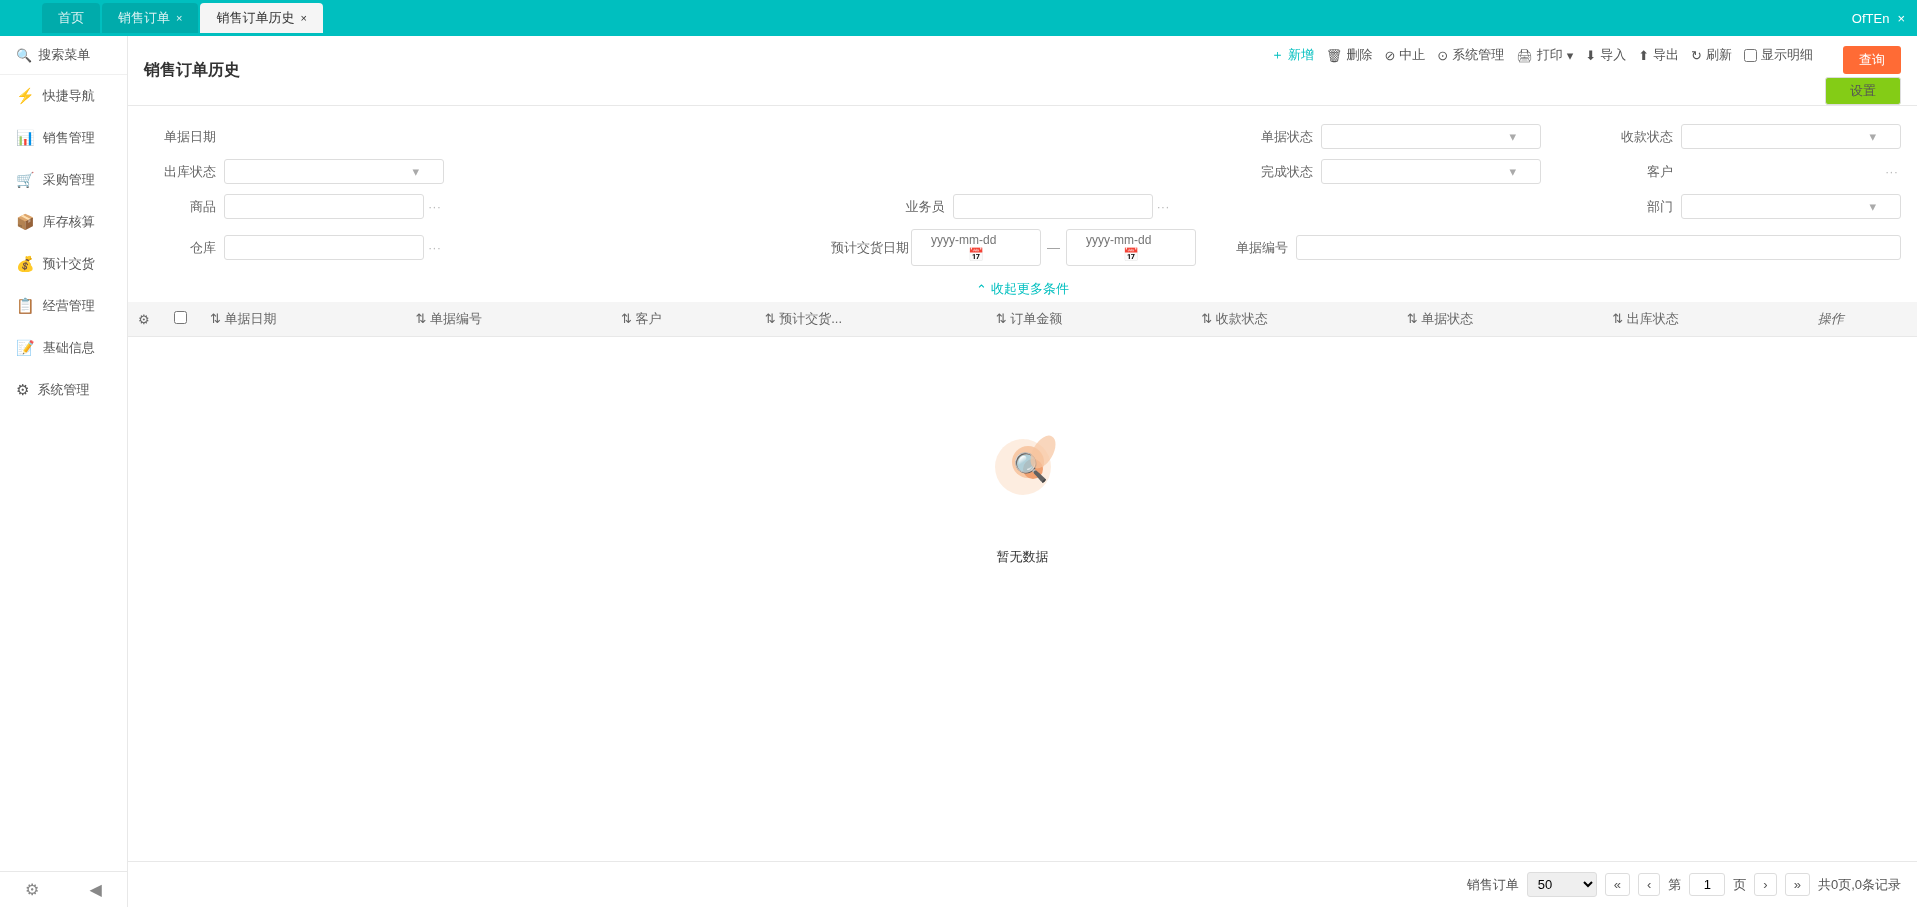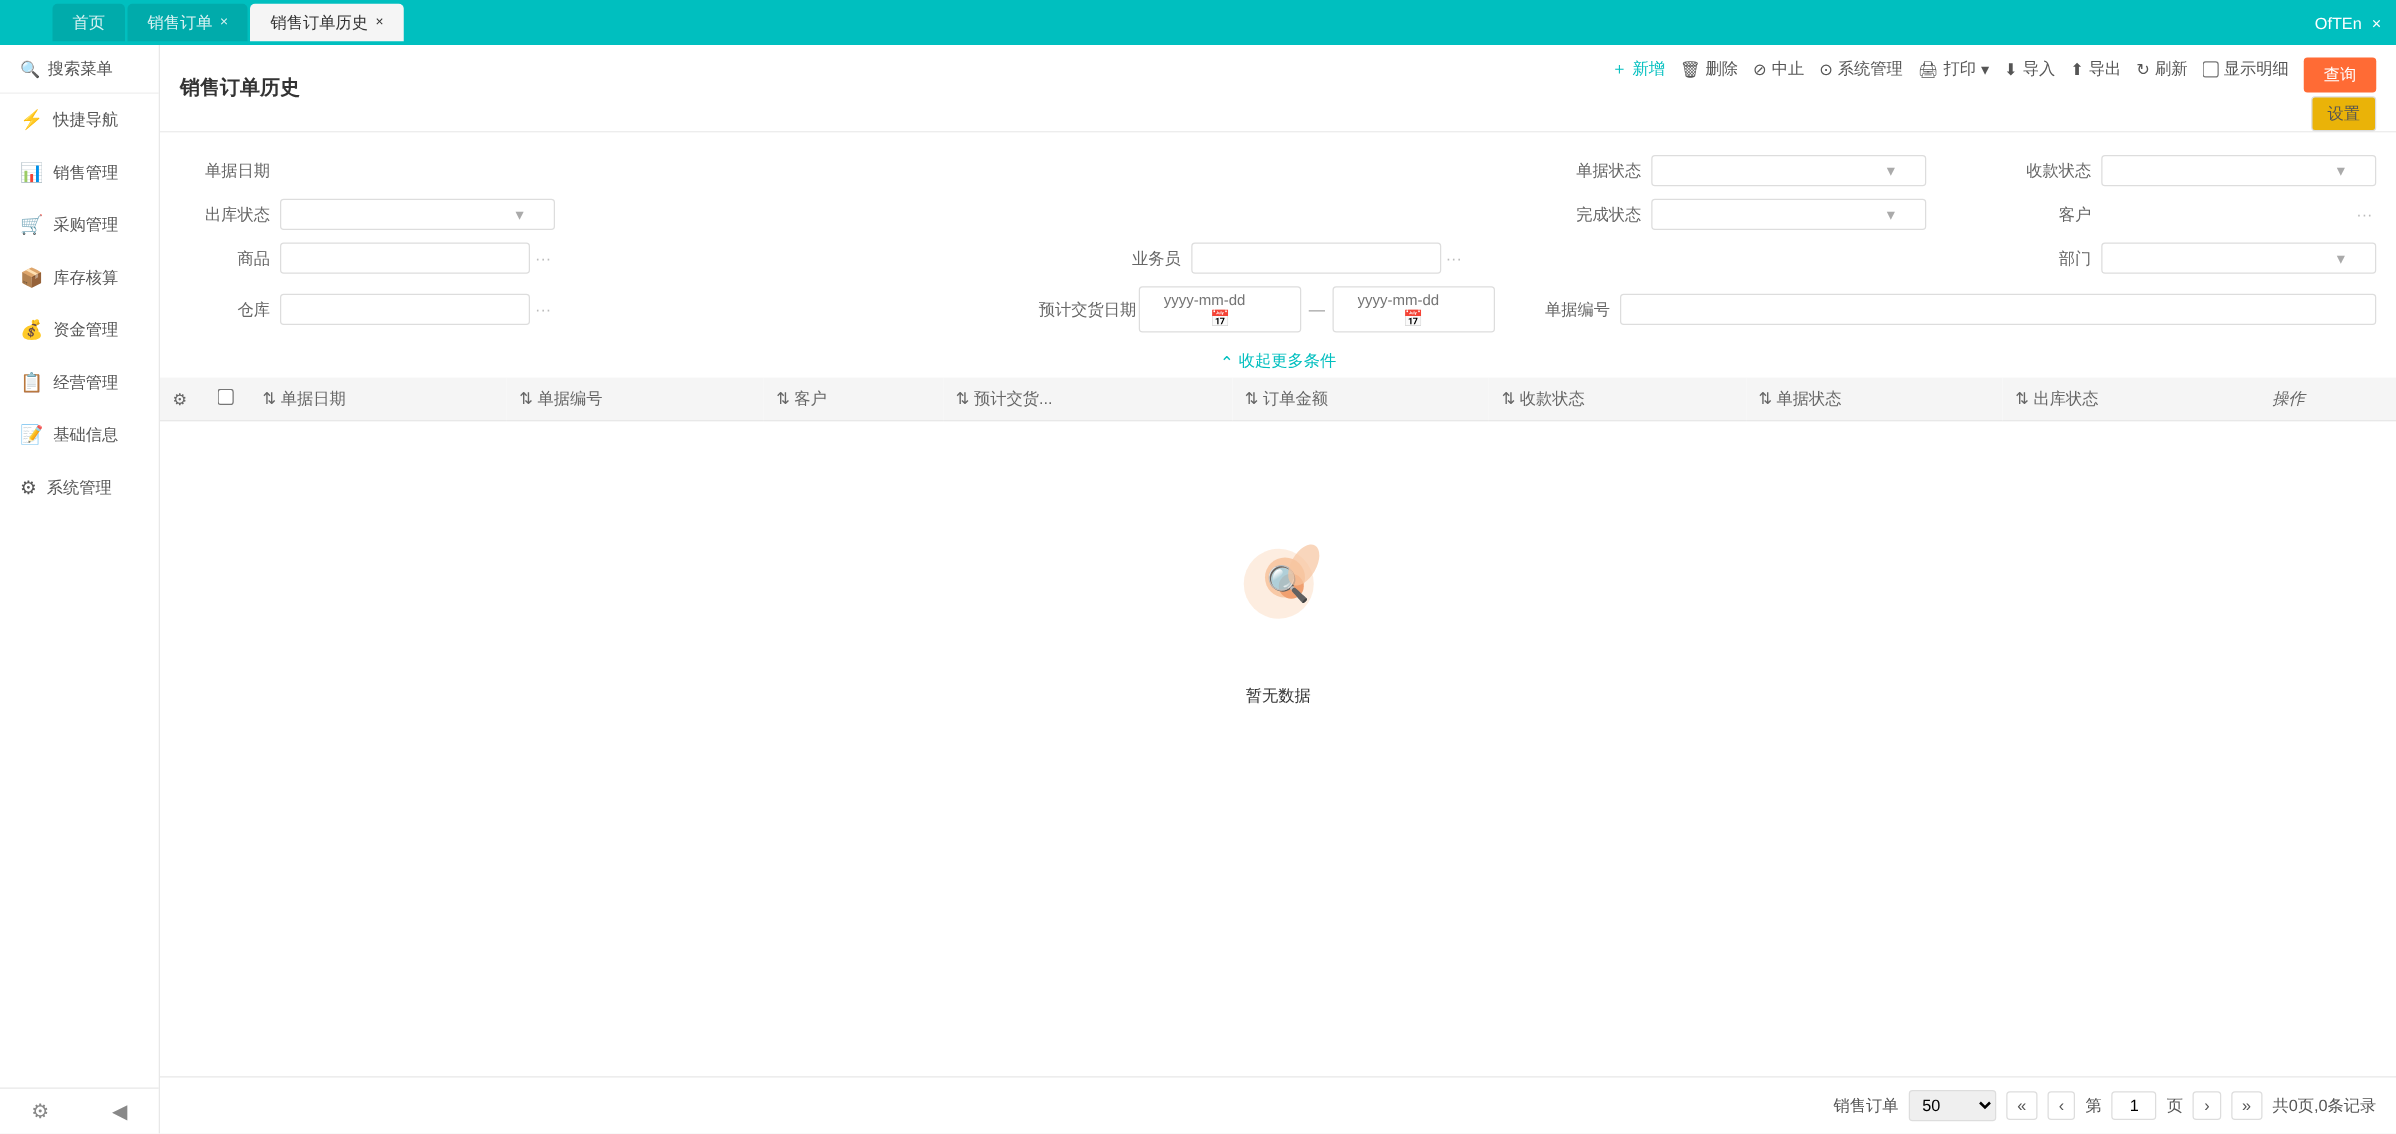--- a/index.html
+++ b/index.html
@@ -30,21 +30,21 @@
     
     .page-header { background: white; padding: 10px 16px 0 16px; border-bottom: 1px solid #e8e8e8; display: flex; align-items: center; justify-content: space-between; flex-shrink: 0; }
     .page-title { font-size: 16px; font-weight: bold; color: #333; padding-bottom: 10px; }
     .toolbar { display: flex; align-items: center; gap: 12px; padding-bottom: 10px; }
     .toolbar-btn { display: flex; align-items: center; gap: 4px; color: #555; cursor: pointer; font-size: 13px; white-space: nowrap; }
     .toolbar-btn.new-btn { color: #00bfbf; }
     .toolbar-btn.del-btn { color: #555; }
     .show-detail { display: flex; align-items: center; gap: 4px; font-size: 13px; color: #555; }
     .show-detail input[type=checkbox] { cursor: pointer; }
     .query-btn { background: #ff6b35; color: white; border: none; padding: 5px 16px; border-radius: 3px; cursor: pointer; font-size: 13px; }
-    .set-btn { background: #eab308; color: #555; border: 1px solid #ddd; padding: 4px 12px; border-radius: 3px; cursor: pointer; font-size: 13px; display: block; margin-top: 3px; }
+    .set-btn { background: #84cc16; color: #555; border: 1px solid #ddd; padding: 4px 24px; border-radius: 3px; cursor: pointer; font-size: 13px; display: block; margin-top: 3px; }
     .filter-row { display: flex; align-items: center; margin-bottom: 10px; gap: 0; }
     .filter-label { width: 80px; text-align: right; color: #666; flex-shrink: 0; padding-right: 8px; }
     .filter-date-btns { display: flex; align-items: center; gap: 4px; }
     .date-btn { padding: 1px 8px; border: 1px solid #ddd; border-radius: 3px; cursor: pointer; font-size: 12px; color: #555; background: white; }
     .date-btn.active { background: #ff6b35; color: white; border-color: #ff6b35; border-radius: 10px; }
     .date-range { color: #999; font-size: 12px; margin-left: 8px; }
     .filter-select { border: 1px solid #ddd; border-radius: 3px; padding: 4px 24px 4px 8px; min-width: 200px; color: #999; font-size: 13px; background: white; cursor: pointer; position: relative; display: flex; align-items: center; justify-content: space-between; }
     .filter-select .arrow { color: #aaa; }
     .filter-input { border: 1px solid #ddd; border-radius: 3px; padding: 4px 8px; min-width: 200px; color: #999; font-size: 13px; }
     .filter-ellipsis { color: #bbb; margin-left: 4px; cursor: pointer; }
@@ -121,21 +121,21 @@
     <div class="sidebar-item">
       <span class="icon">🛒</span>
       <span>采购管理</span>
     </div>
     <div class="sidebar-item">
       <span class="icon">📦</span>
       <span>库存核算</span>
     </div>
     <div class="sidebar-item">
       <span class="icon">💰</span>
-      <span>资金管理</span>
+      <span>预计交货</span>
     </div>
     <div class="sidebar-item">
       <span class="icon">📋</span>
       <span>经营管理</span>
     </div>
     <div class="sidebar-item">
       <span class="icon">📝</span>
       <span>基础信息</span>
     </div>
     <div class="sidebar-item">

